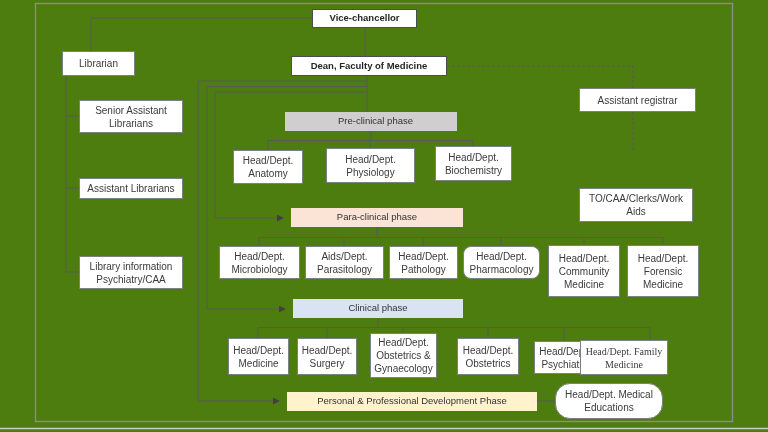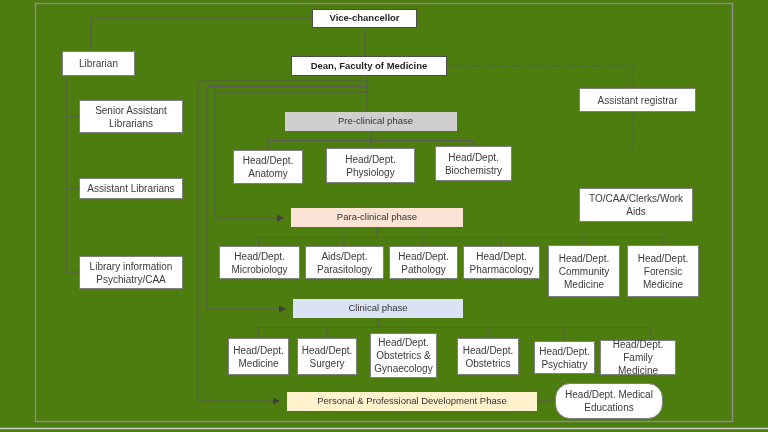--- a/index.html
+++ b/index.html
@@ -107,26 +107,26 @@
   <div class="phase" style="left: 293px; top: 299px; width: 170px; height: 19px; background-color: rgb(218, 227, 243);">Clinical phase</div>
   <div class="phase" style="left: 287px; top: 392px; width: 250px; height: 19px; background-color: rgb(255, 242, 204);">Personal &amp; Professional Development Phase</div>
 
   <div class="box" style="left:233px; top:150px; width:70px; height:34px;">Head/Dept. Anatomy</div>
   <div class="box" style="left:326px; top:148px; width:89px; height:35px;">Head/Dept. Physiology</div>
   <div class="box" style="left:435px; top:146px; width:77px; height:35px;">Head/Dept. Biochemistry</div>
 
   <div class="box" style="left:219px; top:246px; width:81px; height:33px;">Head/Dept. Microbiology</div>
   <div class="box" style="left:305px; top:246px; width:79px; height:33px;">Aids/Dept. Parasitology</div>
   <div class="box" style="left:389px; top:246px; width:69px; height:33px;">Head/Dept. Pathology</div>
-  <div class="box" style="left:463px; top:246px; width:77px; height:33px;">Head/Dept. Pharmacology</div>
+  <div class="box" style="left:463px; top:246px; width:77px; height:33px;border-radius:8px;">Head/Dept. Pharmacology</div>
   <div class="box" style="left:548px; top:245px; width:72px; height:52px;">Head/Dept. Community Medicine</div>
   <div class="box" style="left:627px; top:245px; width:72px; height:52px;">Head/Dept. Forensic Medicine</div>
 
   <div class="box" style="left:228px; top:338px; width:61px; height:37px;">Head/Dept. Medicine</div>
   <div class="box" style="left:297px; top:338px; width:60px; height:37px;">Head/Dept. Surgery</div>
   <div class="box" style="left:370px; top:333px; width:67px; height:45px;">Head/Dept. Obstetrics &amp; Gynaecology</div>
   <div class="box" style="left:457px; top:338px; width:62px; height:37px;">Head/Dept. Obstetrics</div>
   <div class="box" style="left:534px; top:341px; width:61px; height:33px;">Head/Dept. Psychiatry</div>
-  <div class="box" style="left:600px; top:340px; width:76px; height:35px;">Head/Dept. Family Medicine</div>
+  <div class="box" style="left:580px; top:340px; width:88px; height:35px;font-family:Liberation Serif, serif;">Head/Dept. Family Medicine</div>
 
   <div class="box" style="left:555px; top:383px; width:108px; height:36px;border-radius:15px;">Head/Dept. Medical Educations</div>
 
 </div>
 
 </body></html>

